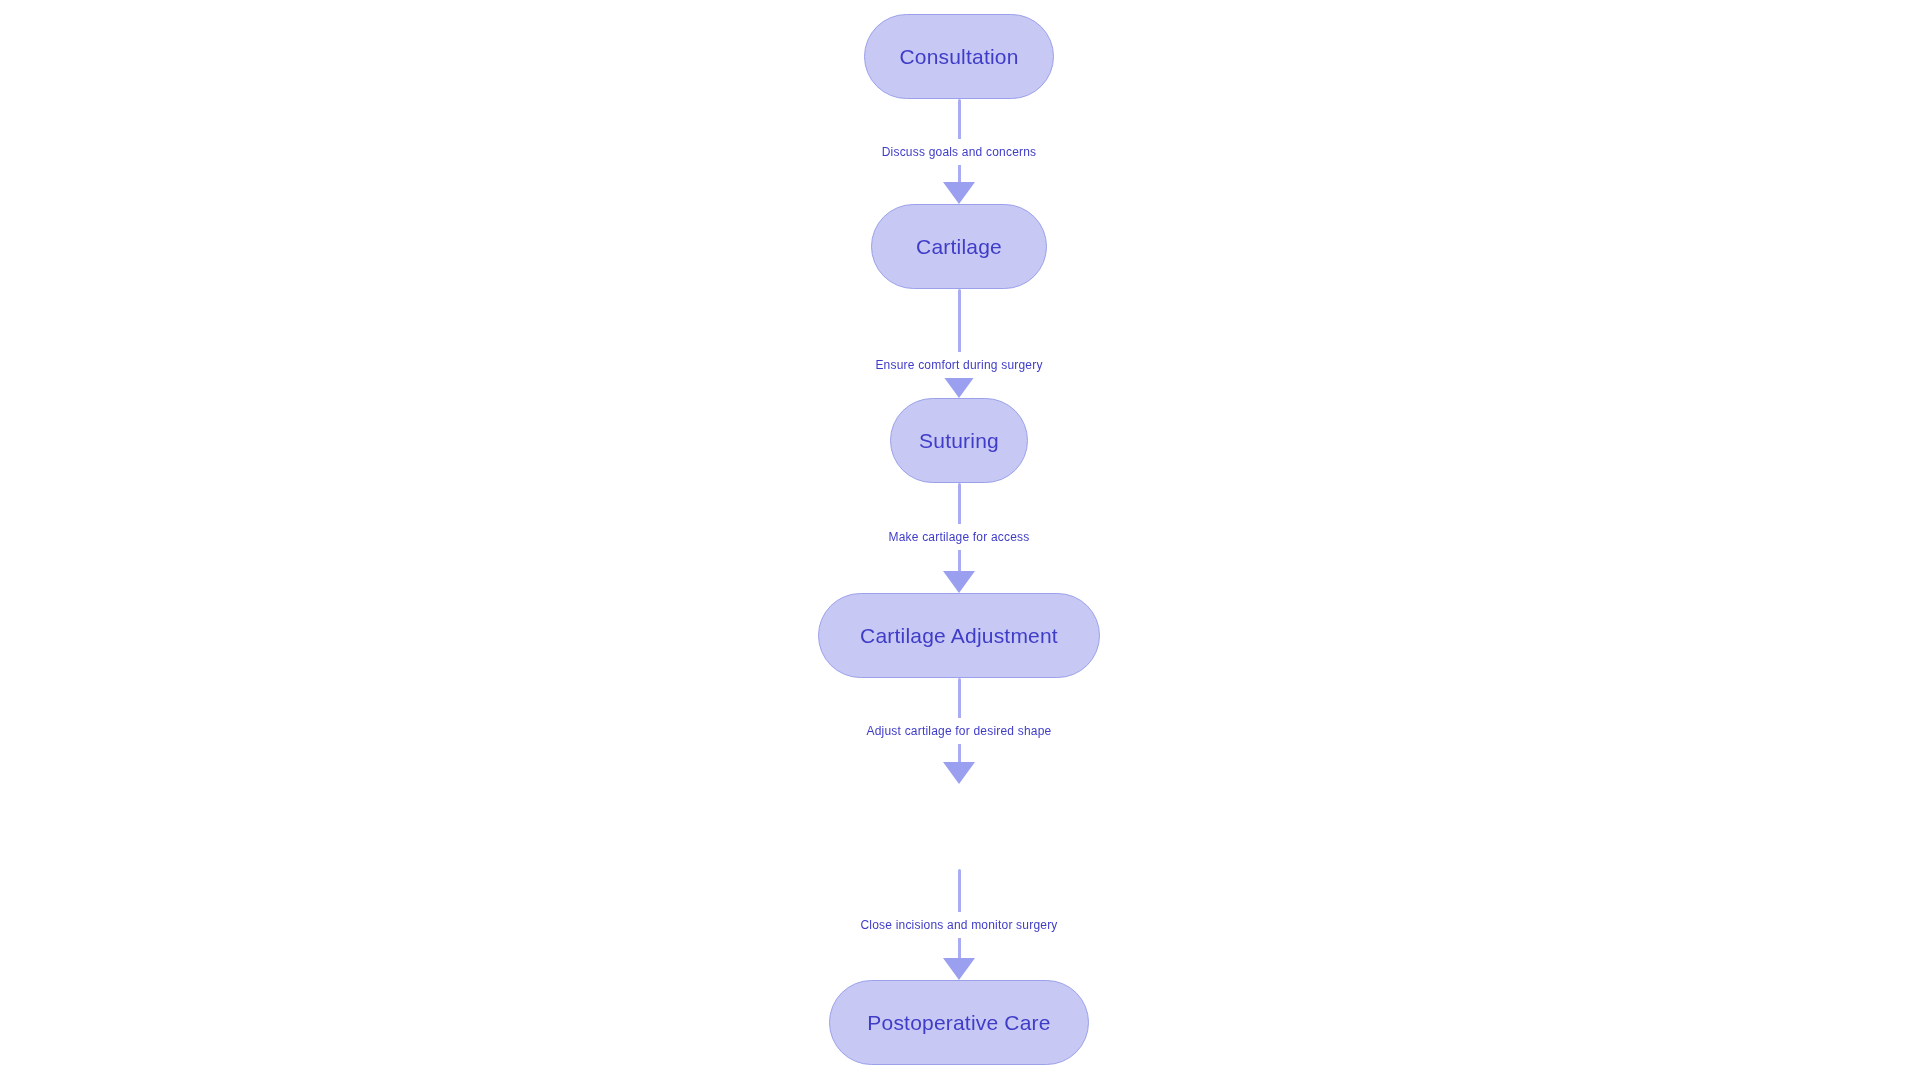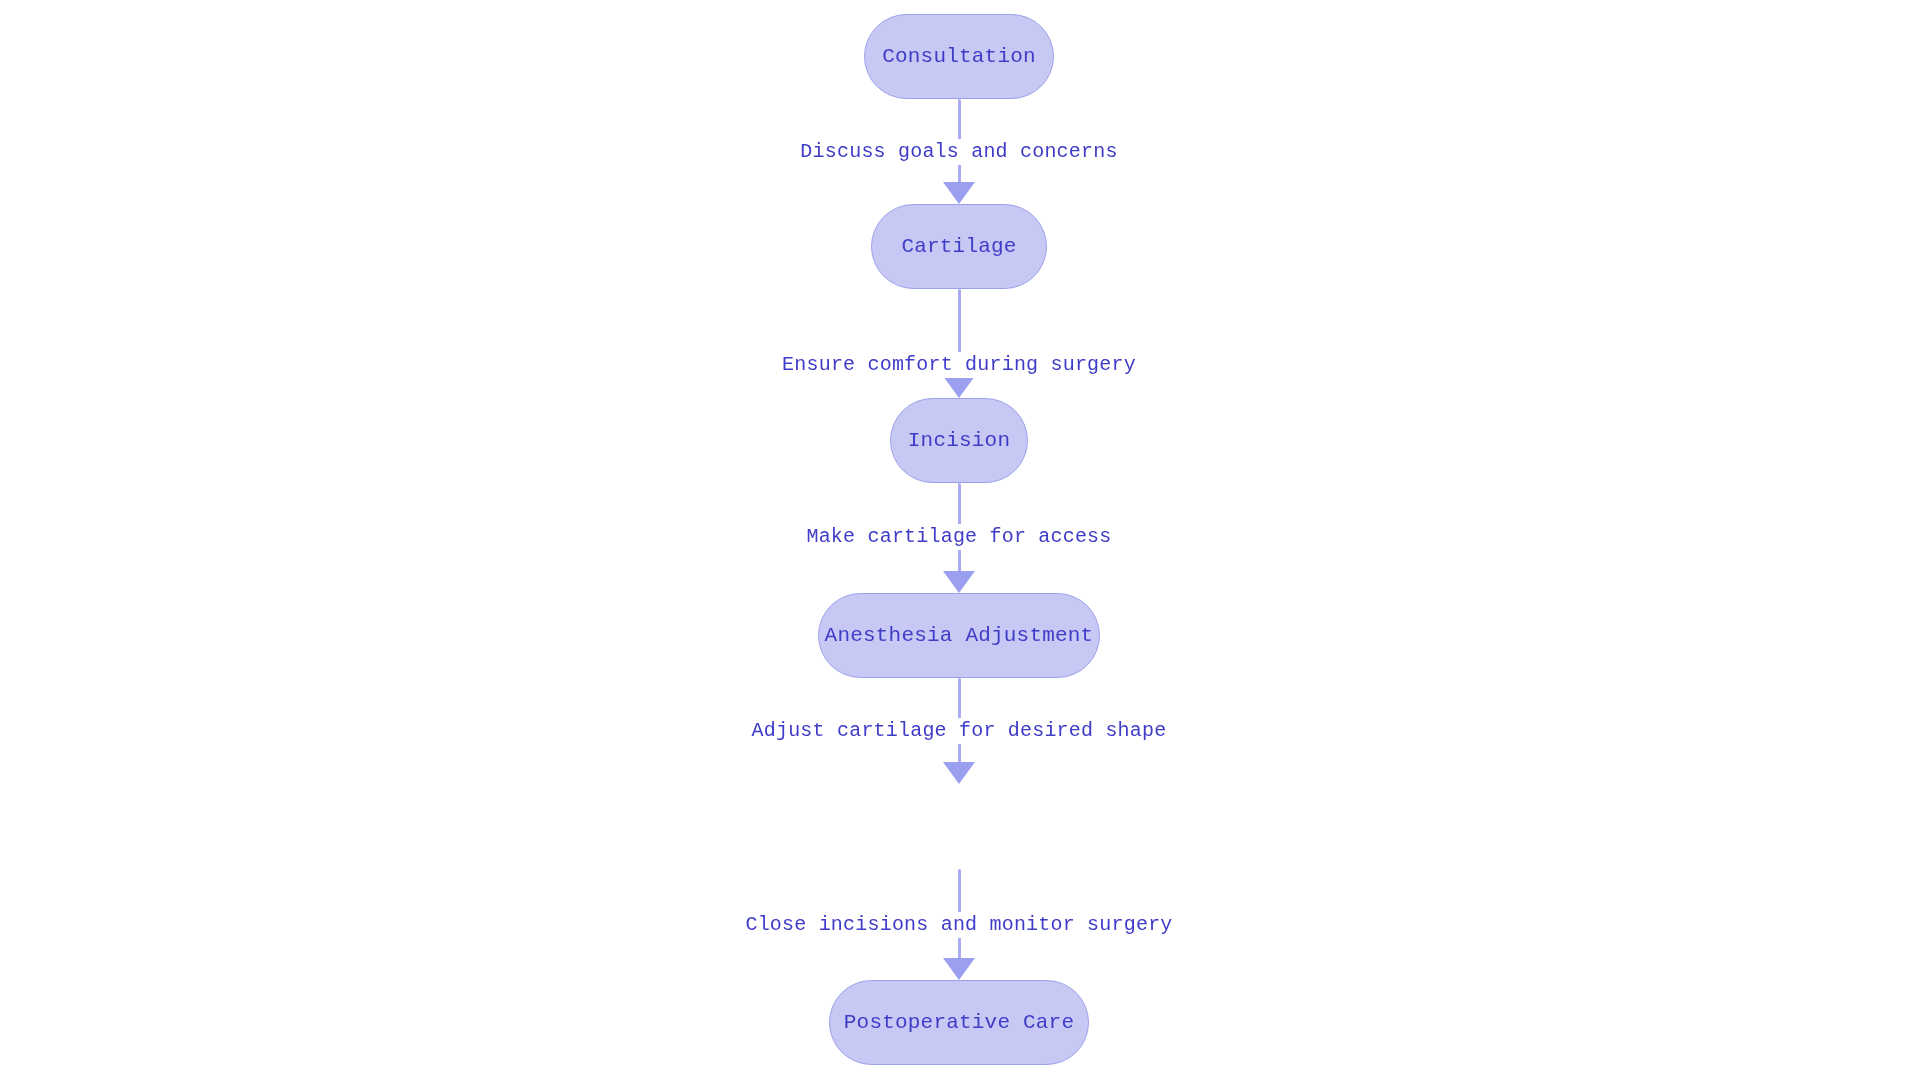--- a/index.html
+++ b/index.html
@@ -10,21 +10,21 @@
     --edge-line:#a9acf3;
     --edge-arrow:#9aa0ef;
     --label-text:#3f3cc8;
     --label-bg:#ffffff;
   }
   html,body{margin:0;padding:0;background:var(--canvas-bg);}
   .canvas{
     position:relative;
     width:1712px;height:1083px;
     background:var(--canvas-bg);
-    font-family:Liberation Mono, monospace;
+    font-family:Liberation Sans, sans-serif;
     overflow:hidden;
     padding-left:36px;
   }
   .node{
     position:absolute;
     height:85px;
     background:var(--node-fill);
     border:1.5px solid var(--node-border);
     border-radius:42.5px;
     box-sizing:border-box;
@@ -47,46 +47,46 @@
     width:0;height:0;
     border-left:16px solid transparent;
     border-right:16px solid transparent;
     border-top:22px solid var(--edge-arrow);
   }
   .edge-label{
     position:absolute;
     transform:translateX(-50%);
     background:var(--label-bg);
     color:var(--label-text);
-    font-size:20px;
+    font-size:12px;
     line-height:26px;
     padding:0 6px;
     white-space:nowrap;
     letter-spacing:0.2px;
   }
 </style>
 </head>
 <body>
 
 <div class="canvas">
 
   <div class="node" style="left:864px;top:14px;width:190px">
     <span>Consultation</span>
   </div>
 
   <div class="node" style="left:871px;top:204px;width:176px">
     <span>Cartilage</span>
   </div>
 
   <div class="node" style="left:890px;top:398px;width:138px">
-    <span>Incision</span>
+    <span>Suturing</span>
   </div>
 
   <div class="node" style="left:818px;top:593px;width:282px">
-    <span>Anesthesia Adjustment</span>
+    <span>Cartilage Adjustment</span>
   </div>
 
 
   <div class="node" style="left:829px;top:980px;width:260px">
     <span>Postoperative Care</span>
   </div>
 
   <div class="edge-line" style="left:957.5px;top:99px;height:85px"></div>
   <div class="arrowhead" style="left:943px;top:182px"></div>
   <div class="edge-label" style="left:959px;top:139px">Discuss goals and concerns</div>

